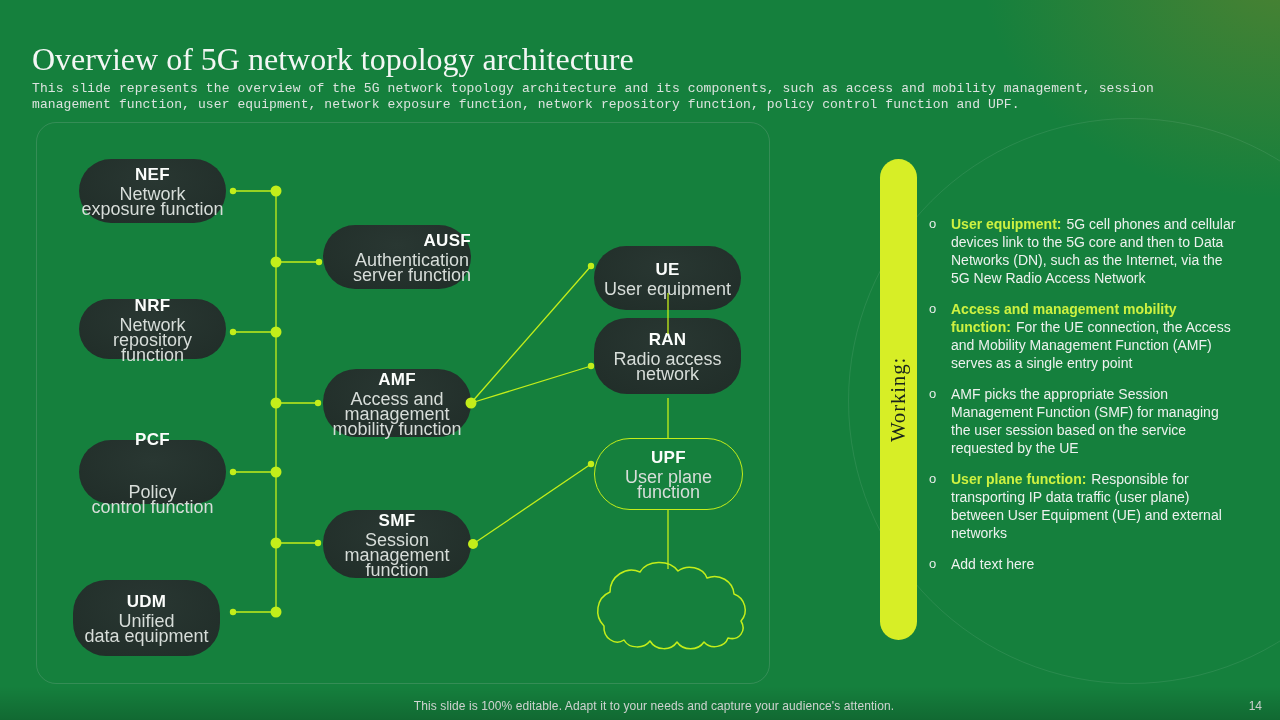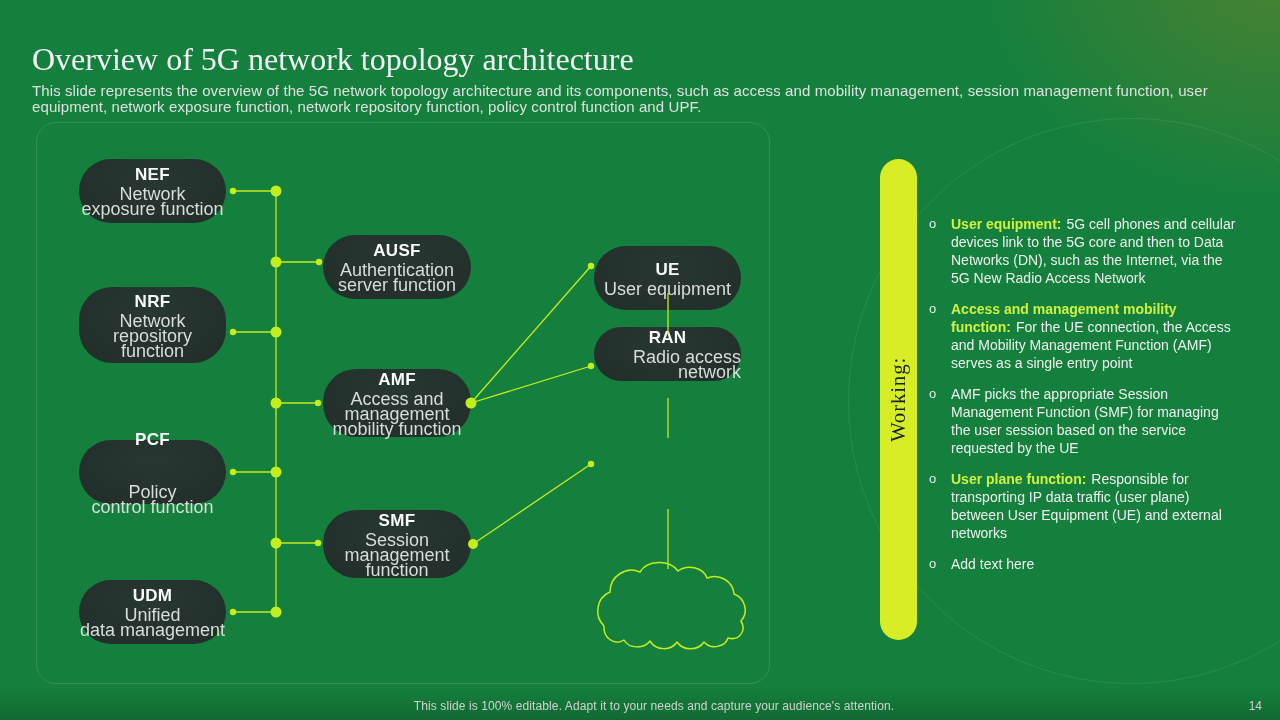--- a/index.html
+++ b/index.html
@@ -30,47 +30,47 @@
   }
 
   .title {
     position:absolute; left:32px; top:20px;
     font-family:"Liberation Serif", serif;
     font-size:32px; font-weight:400; color:#f3f6f4; letter-spacing:0px;
     white-space:nowrap;
   }
   .subtitle {
     position:absolute; left:32px; top:68px; width:1192px;
-    font-size:15px; line-height:15.5px; color:#dce3df; letter-spacing:0.1px;
+    font-size:13px; line-height:15.5px; color:#dce3df; letter-spacing:0.1px;font-family:Liberation Mono, monospace;
   }
 
   .panel {
     position:absolute; left:36px; top:122px; width:732px; height:560px;
     border:1px solid rgba(168,188,178,0.22); border-radius:20px;
   }
   .connectors { position:absolute; left:0; top:0; width:732px; height:560px; pointer-events:none; }
 
   .node {
     position:absolute; display:flex; flex-direction:column;
     align-items:center; justify-content:center; text-align:center;
     background: radial-gradient(120% 150% at 50% 32%, #293732 0%, #212e29 55%, #1c2823 100%);
     border-radius:33px;
   }
   .node-title { font-size:17px; font-weight:bold; color:#fbfdfb; line-height:20px; letter-spacing:0.3px; }
   .node-desc  { font-size:18px; line-height:15px; color:#d7ddd9; white-space:pre-line; margin-top:2px; }
 
   .n-nef  { left:42px;  top:36px;  width:147px; height:64px; }
-  .n-nrf  { left:42px;  top:164px; width:147px; height:76px; }
+  .n-nrf  { left:42px;  top:176px; width:147px; height:60px; }
   .n-pcf  { left:42px;  top:317px; width:147px; height:64px;gap:33px; }
-  .n-udm  { left:42px;  top:457px; width:147px; height:64px; }
-  .n-ausf { left:286px; top:112px; width:148px; height:64px; }
+  .n-udm  { left:36px;  top:457px; width:147px; height:76px; }
+  .n-ausf { left:286px; top:102px; width:148px; height:64px;align-items:flex-end; }
   .n-amf  { left:286px; top:246px; width:148px; height:68px; }
   .n-smf  { left:286px; top:387px; width:148px; height:68px; }
   .n-ue   { left:557px; top:123px; width:147px; height:64px; }
-  .n-ran  { left:557px; top:204px; width:147px; height:54px;text-align:right; }
+  .n-ran  { left:557px; top:195px; width:147px; height:76px; }
   .n-upf  {
     left:557px; top:315px; width:147px; height:70px;
     background:transparent; border:1.4px solid #c3ee1a; border-radius:36px;
   }
 
   .pill {
     position:absolute; left:880px; top:159px; width:37px; height:481px;
     background:#d7ee26; border-radius:19px;
     display:flex; align-items:center; justify-content:center;
   }
@@ -117,21 +117,21 @@
 repository function</div>
     </div>
     <div class="node n-pcf">
       <div class="node-title">PCF</div>
       <div class="node-desc">Policy
 control function</div>
     </div>
     <div class="node n-udm">
       <div class="node-title">UDM</div>
       <div class="node-desc">Unified
-data management</div>
+data equipment</div>
     </div>
     <div class="node n-ausf">
       <div class="node-title">AUSF</div>
       <div class="node-desc">Authentication
 server function</div>
     </div>
     <div class="node n-amf">
       <div class="node-title">AMF</div>
       <div class="node-desc">Access and management
 mobility function</div>
@@ -141,20 +141,24 @@
       <div class="node-desc">Session
 management function</div>
     </div>
     <div class="node n-ue">
       <div class="node-title">UE</div>
       <div class="node-desc">User equipment</div>
     </div>
     <div class="node n-ran">
       <div class="node-title">RAN</div>
       <div class="node-desc">Radio access network</div>
+    </div>
+    <div class="node n-upf">
+      <div class="node-title">UPF</div>
+      <div class="node-desc">User plane function</div>
     </div>
 
     <svg class="connectors" viewBox="0 0 732 560">
       <g stroke="#c3ee1a" stroke-width="1.3" fill="none">
 
         <line x1="239" y1="68" x2="239" y2="489"></line>
 
         <line x1="196" y1="68" x2="239" y2="68"></line>
         <line x1="196" y1="209" x2="239" y2="209"></line>
         <line x1="196" y1="349" x2="239" y2="349"></line>

